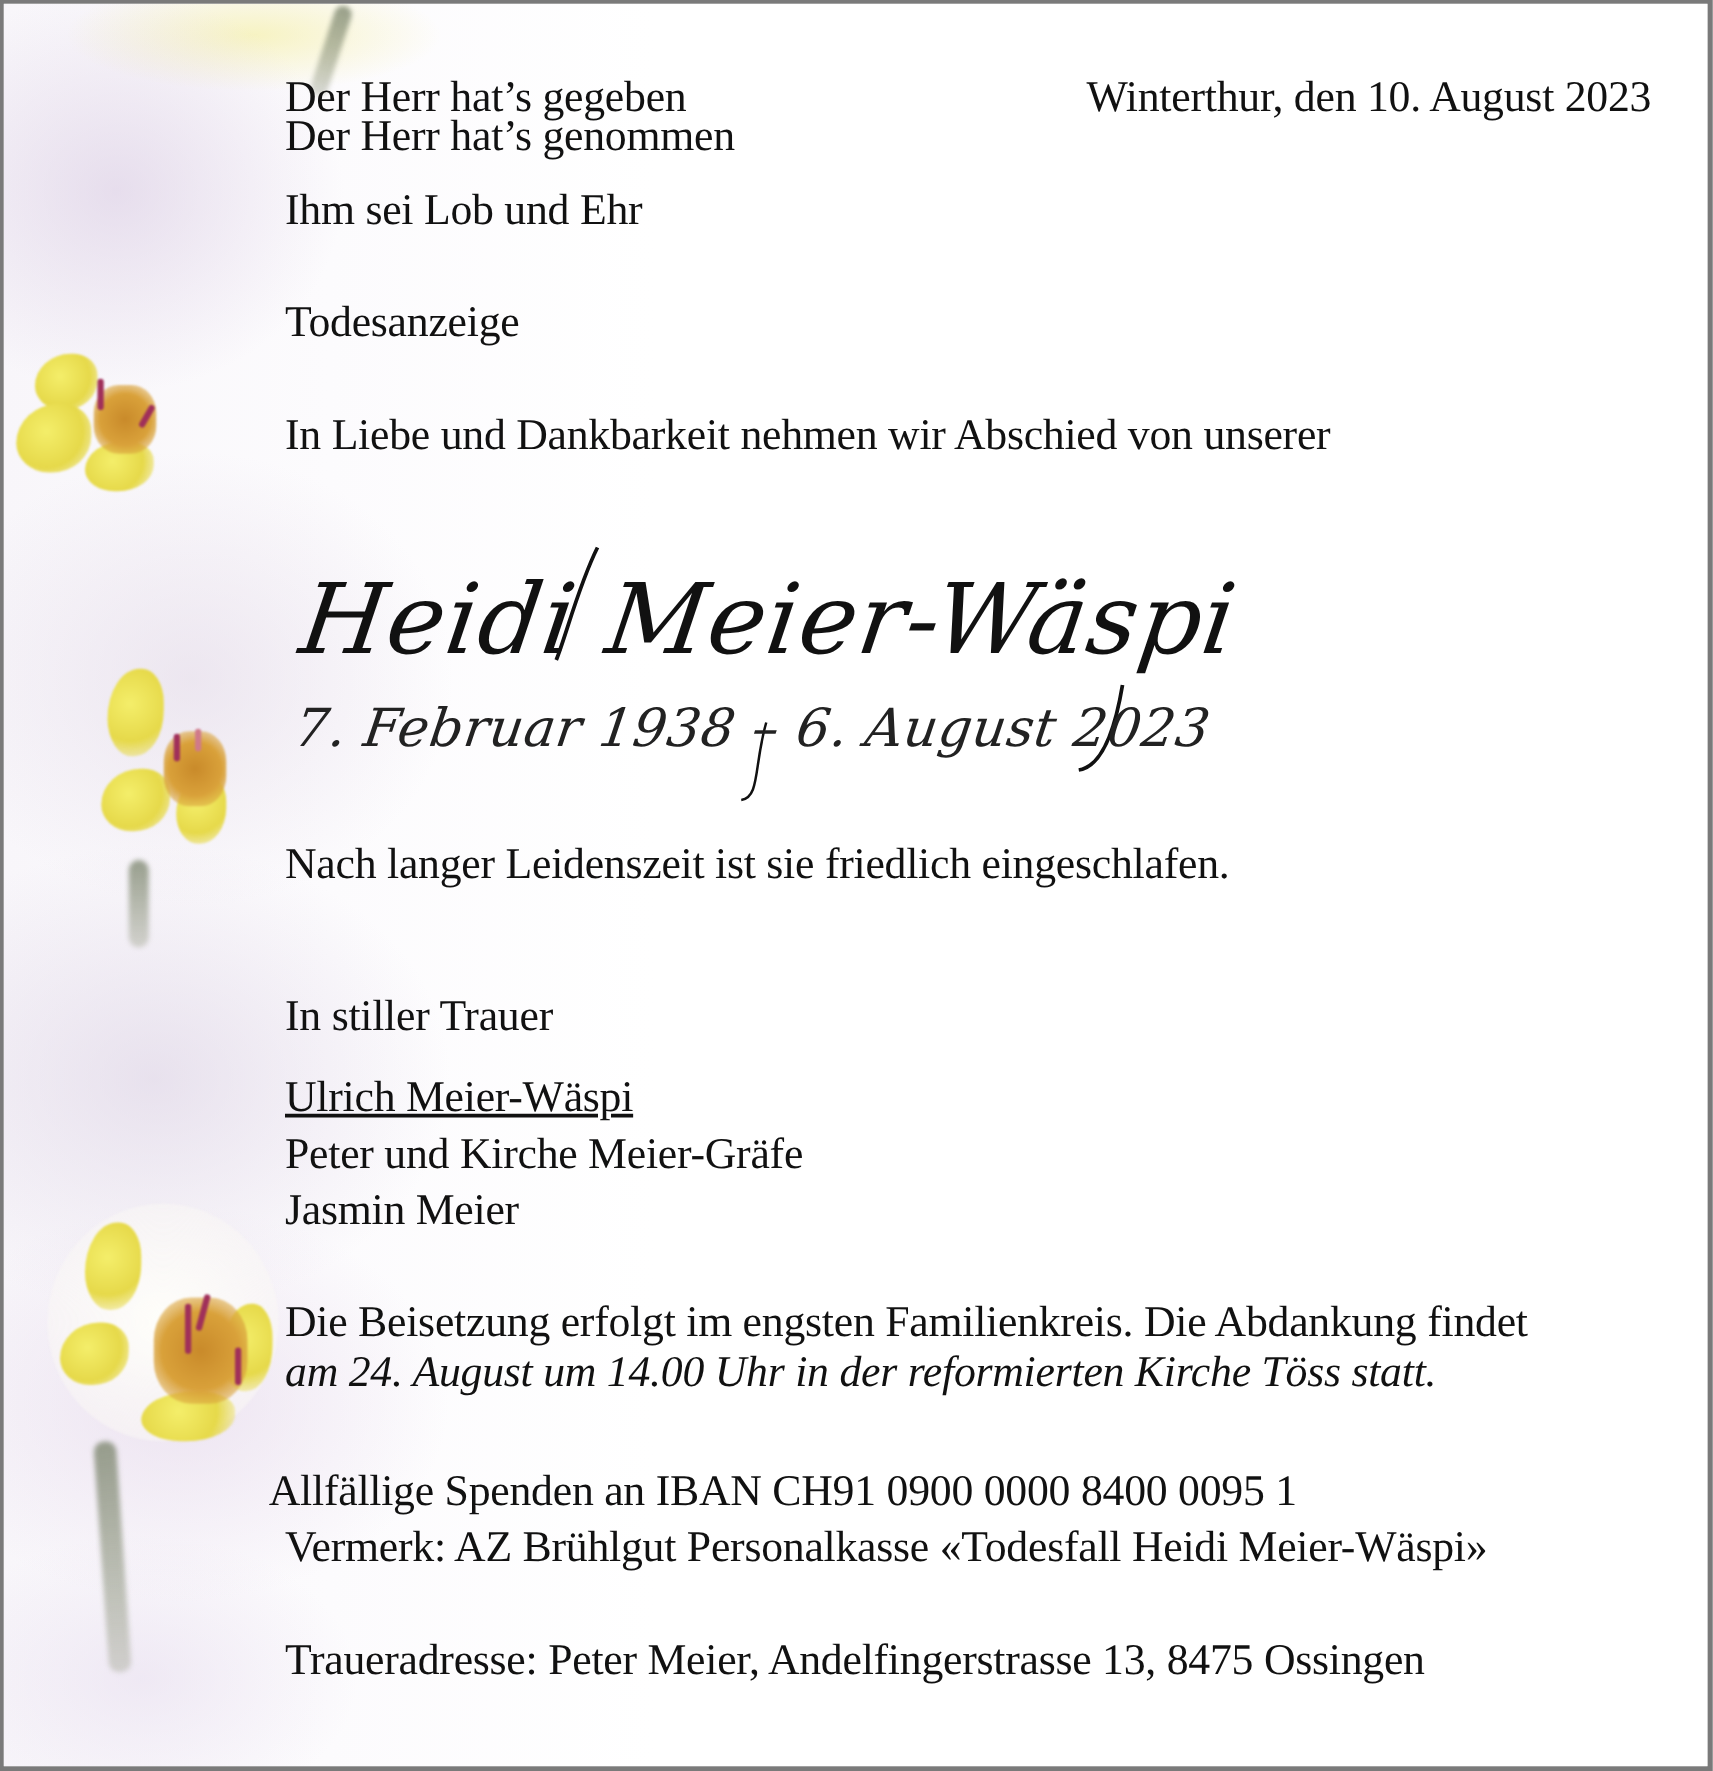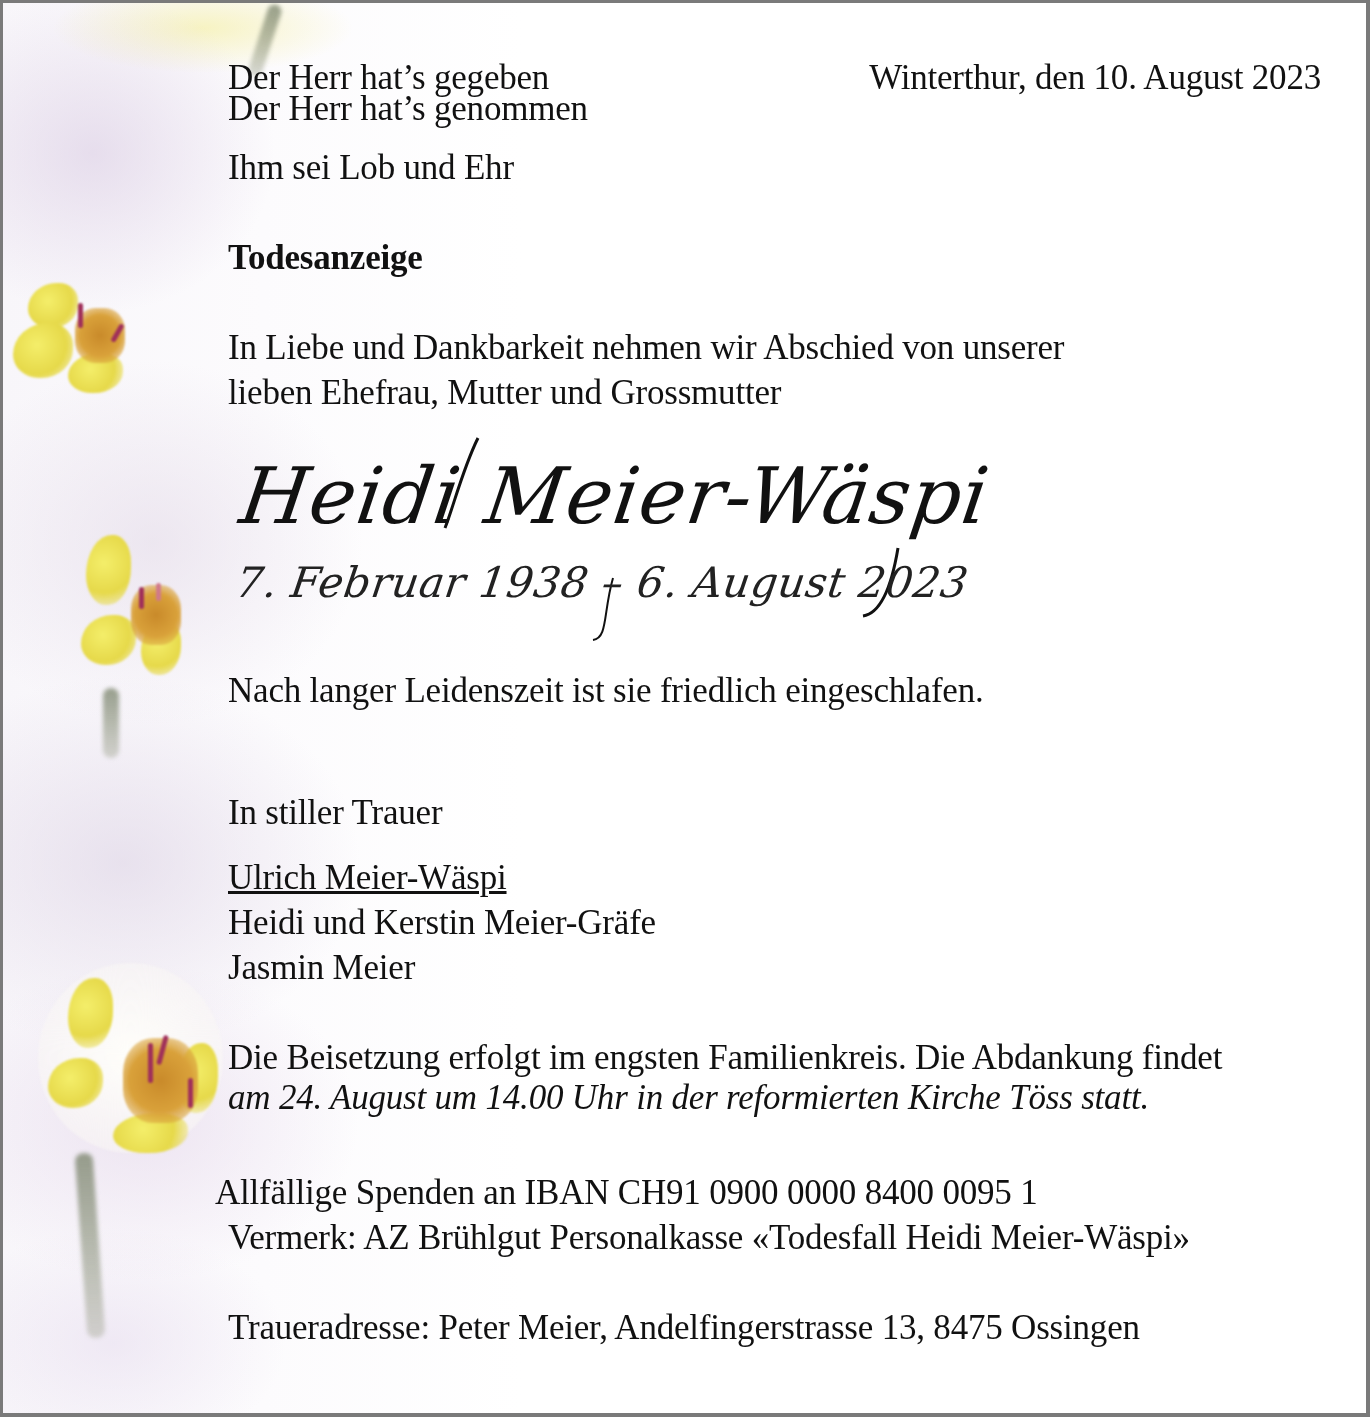--- a/index.html
+++ b/index.html
@@ -23,21 +23,21 @@
     }
     .stem { position: absolute; background: linear-gradient(180deg, rgba(120,130,105,0.75), rgba(150,155,130,0.35)); border-radius: 8px; filter: blur(2px); }
     .flower { position: absolute; filter: blur(1px); }
     .petal { position: absolute; border-radius: 60% 40% 55% 45%; }
     .petal.y { background: radial-gradient(circle at 40% 40%, #f4ee6a, #e6d94a 60%, rgba(240,230,120,0.2)); }
     .petal.w { background: radial-gradient(circle at 50% 50%, rgba(255,255,250,0.95), rgba(245,240,240,0.4)); }
     .center { position: absolute; border-radius: 40%; background: radial-gradient(circle, #c98a2a, #d9a13a 55%, rgba(230,200,100,0.1)); }
     .stamen { position: absolute; width: 5px; border-radius: 3px; background: #a0305a; }
 
     .text { position: absolute; white-space: nowrap; font-size: 35px; line-height: 45px; letter-spacing: -0.2px; }
-    .heading { font-weight: bold; font-size: 35px; }
+    .heading { font-weight: normal; font-size: 35px; }
     .script {
       position: absolute; white-space: nowrap;
       font-family: "DejaVu Serif", serif; font-style: italic; font-weight: normal;
       color: #111;
     }
     .name { font-size: 78px; letter-spacing: 1px; transform: skewX(-8deg); transform-origin: left bottom; }
     .dates { font-size: 42px; letter-spacing: 0.5px; transform: skewX(-8deg); transform-origin: left bottom; color: #222; }
     .swash { position: absolute; }
   </style>
 </head>
@@ -82,36 +82,35 @@
 
   <div class="text" style="left:225px; top:52px;">Der Herr hat’s gegeben</div>
   <div class="text" style="left:225px; top:83px;">Der Herr hat’s genommen</div>
   <div class="text" style="left:225px; top:142px;">Ihm sei Lob und Ehr</div>
 
   <div class="text" style="right:45px; top:52px;">Winterthur, den 10. August 2023</div>
 
   <div class="text heading" style="left:225px; top:232px;">Todesanzeige</div>
 
   <div class="text" style="left:225px; top:322px;">In Liebe und Dankbarkeit nehmen wir Abschied von unserer</div>
-  <div class="text" style="left:225px; top:367px;">lieben Ehefrau, Mutter und Grossmutter</div>
 
   <div class="script name" style="left:232px; top:448px;">Heidi Meier-Wäspi</div>
   <svg class="swash" style="left:440px; top:425px;" width="560" height="230" viewBox="0 0 560 230">
     <path d="M 35 10 C 20 40, 10 80, 2 100" stroke="#111" stroke-width="3" fill="none"></path>
     <path d="M 455 120 C 450 150, 440 185, 420 188" stroke="#111" stroke-width="3" fill="none"></path>
     <path d="M 170 150 C 160 185, 165 210, 150 212" stroke="#111" stroke-width="2" fill="none"></path>
   </svg>
   <div class="script dates" style="left:230px; top:555px;">7. Februar 1938 – 6. August 2023</div>
 
   <div class="text" style="left:225px; top:665px;">Nach langer Leidenszeit ist sie friedlich eingeschlafen.</div>
 
   <div class="text" style="left:225px; top:787px;">In stiller Trauer</div>
 
   <div class="text" style="left:225px; top:852px;text-decoration:underline;">Ulrich Meier-Wäspi</div>
-  <div class="text" style="left:225px; top:897px;">Heidi und Kerstin Meier-Gräfe</div>
+  <div class="text" style="left:225px; top:897px;">Peter und Kirche Meier-Gräfe</div>
   <div class="text" style="left:225px; top:1032px;">Die Beisetzung erfolgt im engsten Familienkreis. Die Abdankung findet</div>
 
   <div class="text" style="left:225px; top:942px;">Jasmin Meier</div>
   <div class="text" style="left:225px; top:1072px;font-style:italic;">am 24. August um 14.00 Uhr in der reformierten Kirche Töss statt.</div>
 
   <div class="text" style="left:212px; top:1167px;">Allfällige Spenden an IBAN CH91 0900 0000 8400 0095 1</div>
   <div class="text" style="left:225px; top:1212px;">Vermerk: AZ Brühlgut Personalkasse «Todesfall Heidi Meier-Wäspi»</div>
 
   <div class="text" style="left:225px; top:1302px;">Traueradresse: Peter Meier, Andelfingerstrasse 13, 8475 Ossingen</div>
 </div>

